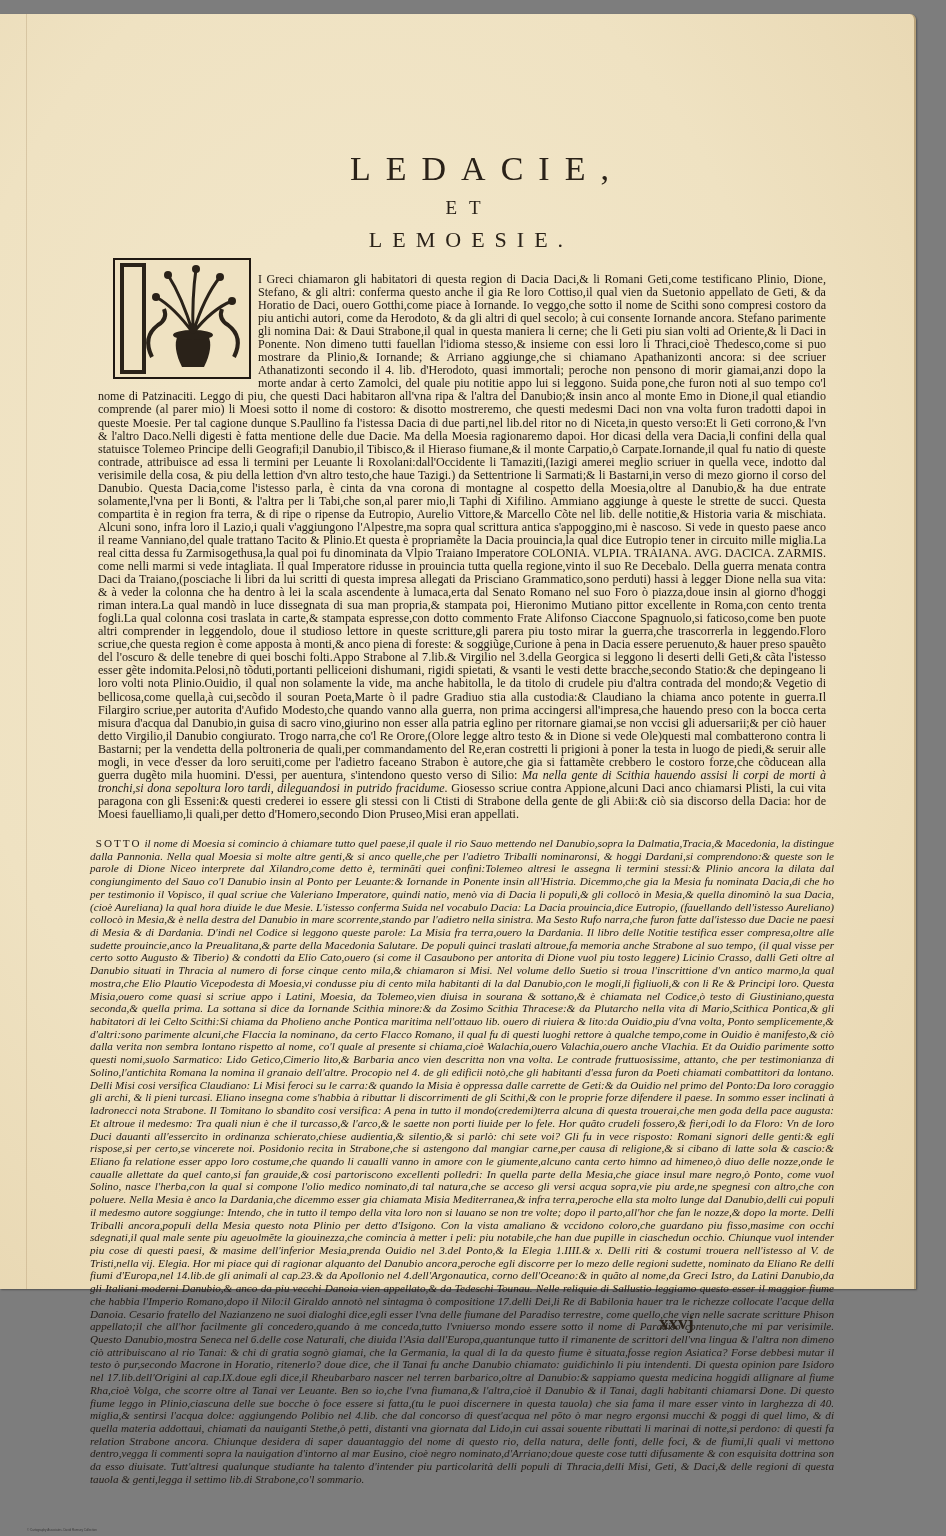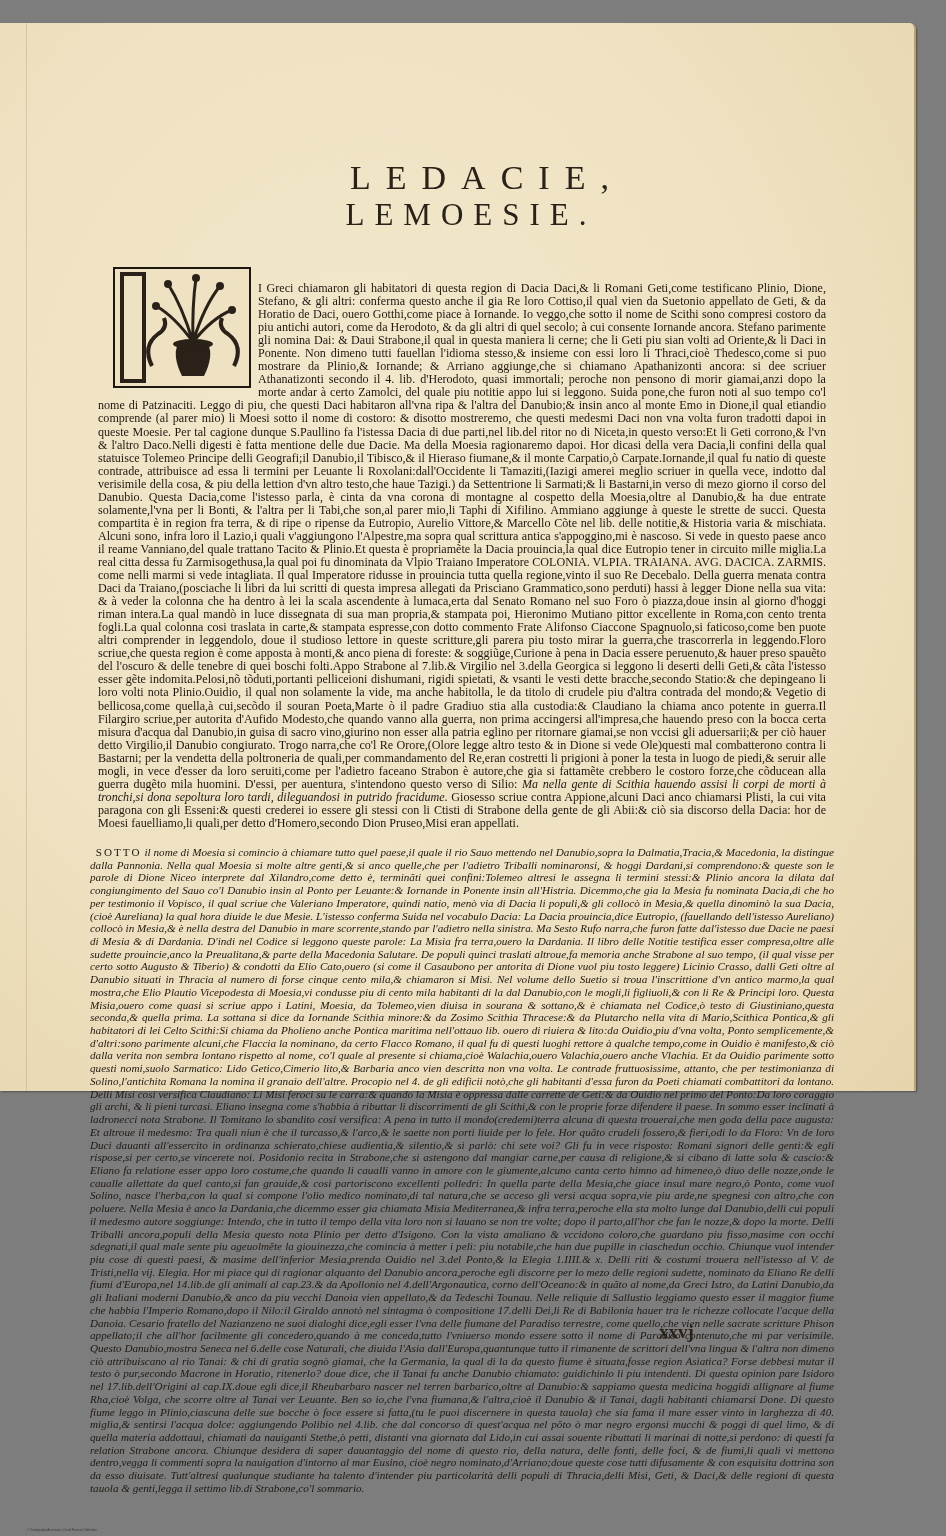--- a/index.html
+++ b/index.html
@@ -3,34 +3,34 @@
 <meta charset="utf-8">
 <style>
   html, body { margin: 0; padding: 0; }
   body {
     width: 946px; height: 1536px; overflow: hidden;
     background: #7d7d7d;
     position: relative;
     font-family: "Liberation Serif", "DejaVu Serif", serif;
   }
   .page {
-    position: absolute; left: 0; top: 23px; width: 914px; height: 1068px;
+    position: absolute; left: 0; top: 14px; width: 914px; height: 1275px;
     background: radial-gradient(ellipse at 40% 40%, #f3e8cc 0%, #efe2c2 55%, #e6d4ad 100%);
     border-right: 2px solid #b8a27a;
     box-shadow: 1px 1px 2px rgba(0,0,0,0.35);
     border-top-right-radius: 6px;
   }
   .fold {
     position: absolute; left: 26px; top: 0; width: 1px; height: 100%;
     background: rgba(150,120,80,0.25);
   }
   .title-block { position: absolute; left: 0; top: 135px; width: 914px; text-align: center; color: #2a2219; }
   .title-l1 { font-size: 34px; letter-spacing: 15px; margin-left: 60px; line-height: 40px; }
   .title-l2 { font-size: 19px; letter-spacing: 12px; margin-left: 24px; line-height: 30px; margin-top: 4px; }
-  .title-l3 { font-size: 31px; letter-spacing: 10px; margin-left: 28px; line-height: 34px; }
+  .title-l3 { font-size: 22px; letter-spacing: 10px; margin-left: 28px; line-height: 34px; }
   .text-area {
     position: absolute; left: 82px; top: 243px; width: 760px;
     color: #1f1812; font-size: 12.1px; line-height: 13.05px; text-align: justify;
   }
   .initial {
     float: left; width: 140px; height: 123px; margin: 0 6px 2px 30px;
     position: relative;
   }
   .initial svg { width: 140px; height: 123px; }
   .p-roman { margin: 16px; text-indent: 0; }
@@ -45,20 +45,21 @@
   }
 </style>
 </head>
 <body>
 
 <div class="page">
   <div class="fold"></div>
 
   <div class="title-block">
     <div class="title-l1">LEDACIE,</div>
+    <div class="title-l2">ET</div>
     <div class="title-l3">LEMOESIE.</div>
   </div>
 
   <div class="text-area">
     <div class="initial">
       <svg viewBox="0 0 140 123" xmlns="http://www.w3.org/2000/svg">
         <rect x="2" y="2" width="136" height="119" fill="#efe2c2" stroke="#1f1812" stroke-width="2"></rect>
         <rect x="8" y="6" width="26" height="111" fill="#2a2219"></rect>
         <rect x="12" y="10" width="18" height="103" fill="#efe2c2"></rect>
         <path d="M70 110 Q60 90 66 78 L96 78 Q102 90 92 110 Z" fill="#2a2219"></path>

